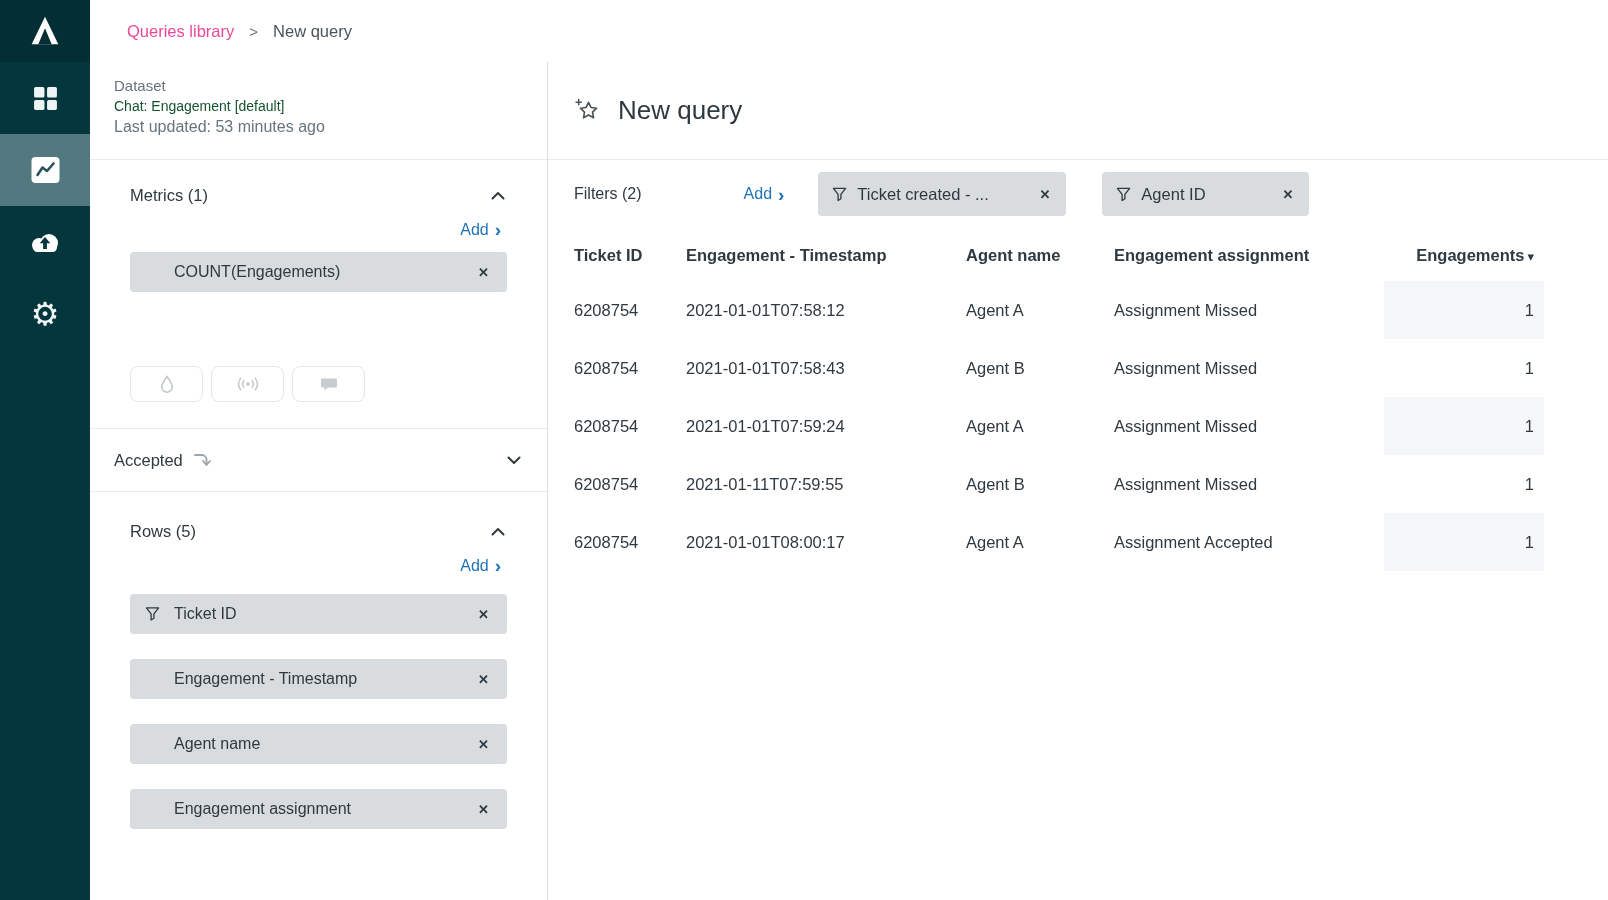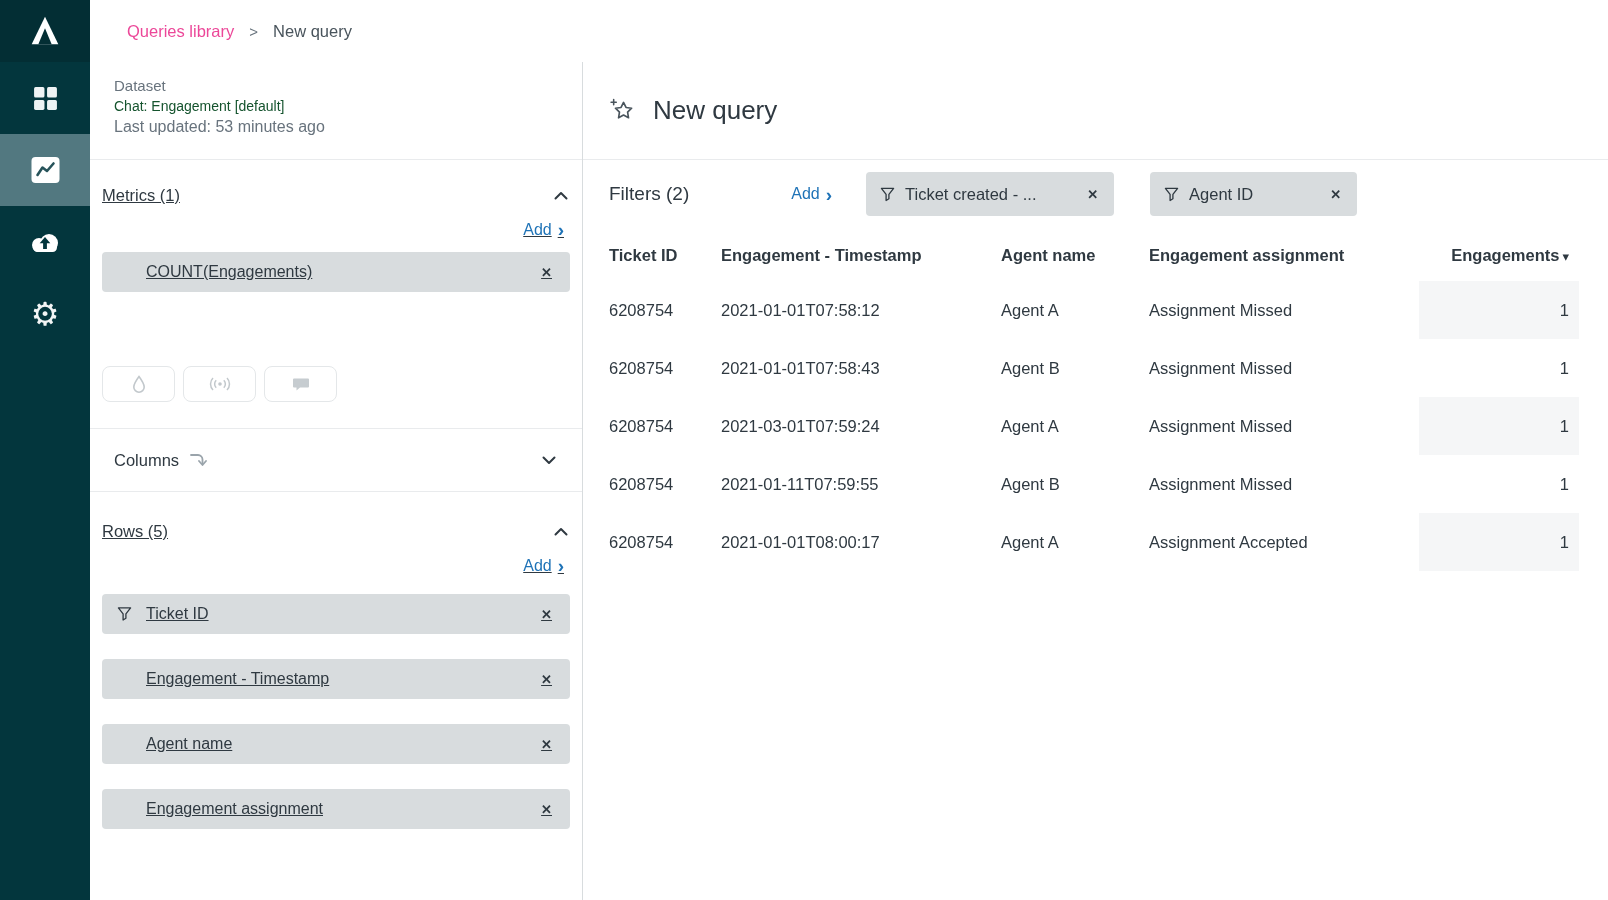--- a/index.html
+++ b/index.html
@@ -21,27 +21,27 @@
   
   .content { flex:1; display:flex; flex-direction:column; min-width:0; }
   .topbar { height:62px; flex-shrink:0; display:flex; align-items:center; padding:0 37px; font-size:16.5px; }
   .crumb-link { color:#ec4899; cursor:pointer; }
   .crumb-sep { color:#68737d; margin:0 15px; font-size:15px; }
   .crumb-current { color:#49545c; }
 
   .body { flex:1; display:flex; min-height:0; }
 
   
-  .left-panel { width:493px; flex-shrink:0; border-right:1px solid #d8dcde; display:flex; flex-direction:column; overflow:hidden; }
+  .left-panel { width:458px; flex-shrink:0; border-right:1px solid #d8dcde; display:flex; flex-direction:column; overflow:hidden; }
   .dataset-block { height:98px; flex-shrink:0; padding:15px 24px 0; border-bottom:1px solid #e9ebed; }
   .dataset-label { font-size:15px; color:#68737d; margin-bottom:4px; }
   .dataset-name { font-size:14px; color:#14532d; margin-bottom:4px; }
   .dataset-updated { font-size:16px; color:#68737d; }
 
-  .sec-pad { padding:0 12px;text-decoration:underline; }
+  .sec-pad { padding:0 40px; }
   .sec-header { display:flex; justify-content:space-between; align-items:center; font-size:16.5px; color:#2f3941; }
   .metrics-header { margin-top:26px; }
   .collapse-btn { background:none; border:none; padding:2px; cursor:pointer; display:flex; align-items:center; }
   .add-row { display:flex; justify-content:flex-end; margin:14px 0 12px; }
   .add-link { color:#1f73b7; font-size:16px; cursor:pointer; display:inline-flex; align-items:center; gap:6px; background:none; border:none; font-family:inherit; }
   .add-chevron { font-size:19px; line-height:1; font-weight:bold; }
 
   .pill { background:#d8dcde; border-radius:4px; height:40px; display:flex; align-items:center;
           padding:0 16px 0 44px; font-size:16px; position:relative; cursor:pointer; }
   .pill .funnel-wrap { position:absolute; left:15px; top:50%; transform:translateY(-50%); display:flex; }
@@ -59,21 +59,21 @@
   .rows-header { margin-top:30px; }
   .rows-add { margin:14px 0 18px; }
 
   
   .main { flex:1; display:flex; flex-direction:column; min-width:0; }
   .title-row { height:98px; flex-shrink:0; border-bottom:1px solid #e9ebed; display:flex; align-items:center; padding:0 26px; gap:17px; }
   .star-btn { background:none; border:none; padding:0; cursor:pointer; display:flex; }
   .query-title { font-size:26px; color:#2f3941; }
 
   .filters-row { display:flex; align-items:center; padding:12px 26px 16px; }
-  .filters-label { font-size:19px; margin-right:96px; }
+  .filters-label { font-size:16px; margin-right:96px; }
   .filters-add { margin-right:28px; }
   .chips { display:flex; gap:36px; }
   .chip { width:248px; height:44px; background:#d8dcde; border-radius:4px; display:flex; align-items:center;
           padding:0 14px; gap:10px; font-size:16.5px; cursor:pointer; }
   .chip.wide { width:207px; }
   .chip-close { margin-left:auto; background:none; border:none; cursor:pointer; font-size:13px; font-weight:bold; color:#2f3941; padding:2px; }
 
   table.results { border-collapse:collapse; table-layout:fixed; width:970px; margin-left:26px; font-size:16.5px; }
   table.results th { text-align:left; font-weight:bold; color:#2f3941; padding:14px 0 16px; white-space:nowrap; }
   table.results th.num { text-align:right; padding-right:10px; cursor:pointer; }
@@ -197,21 +197,21 @@
                 <svg width="18" height="15" viewBox="0 0 18 15">
                     <path d="M2 1.5 h14 a1 1 0 0 1 1 1 v7 a1 1 0 0 1 -1 1 H8 l-3.5 3 v-3 H2 a1 1 0 0 1 -1 -1 v-7 a1 1 0 0 1 1 -1 Z" fill="#c6ccd0"></path>
                   </svg>
               </span>
             </button>
           </div>
         </div>
 
         <div class="columns-row">
           <span class="columns-left">
-            <span>Columns</span>
+            <span>Accepted</span>
             <span style="display:flex;">
               <svg width="18" height="16" viewBox="0 0 18 16">
                 <path d="M2 3 h7 a4.5 4.5 0 0 1 4.5 4.5 v4" fill="none" stroke="#9aa4ab" stroke-width="1.8" stroke-linecap="round"></path>
                 <polyline points="10,9 13.5,13 17,9" fill="none" stroke="#9aa4ab" stroke-width="1.8" stroke-linecap="round" stroke-linejoin="round"></polyline>
               </svg>
             </span>
           </span>
           <button class="collapse-btn">
             <span style="display:flex;">
               <svg width="14" height="9" viewBox="0 0 14 9">
@@ -347,21 +347,21 @@
             </tr>
             <tr>
               <td>6208754</td>
               <td>2021-01-01T07:58:43</td>
               <td>Agent B</td>
               <td>Assignment Missed</td>
               <td class="num">1</td>
             </tr>
             <tr class="shaded">
               <td>6208754</td>
-              <td>2021-03-01T07:59:24</td>
+              <td>2021-01-01T07:59:24</td>
               <td>Agent A</td>
               <td>Assignment Missed</td>
               <td class="num">1</td>
             </tr>
             <tr>
               <td>6208754</td>
               <td>2021-01-11T07:59:55</td>
               <td>Agent B</td>
               <td>Assignment Missed</td>
               <td class="num">1</td>

